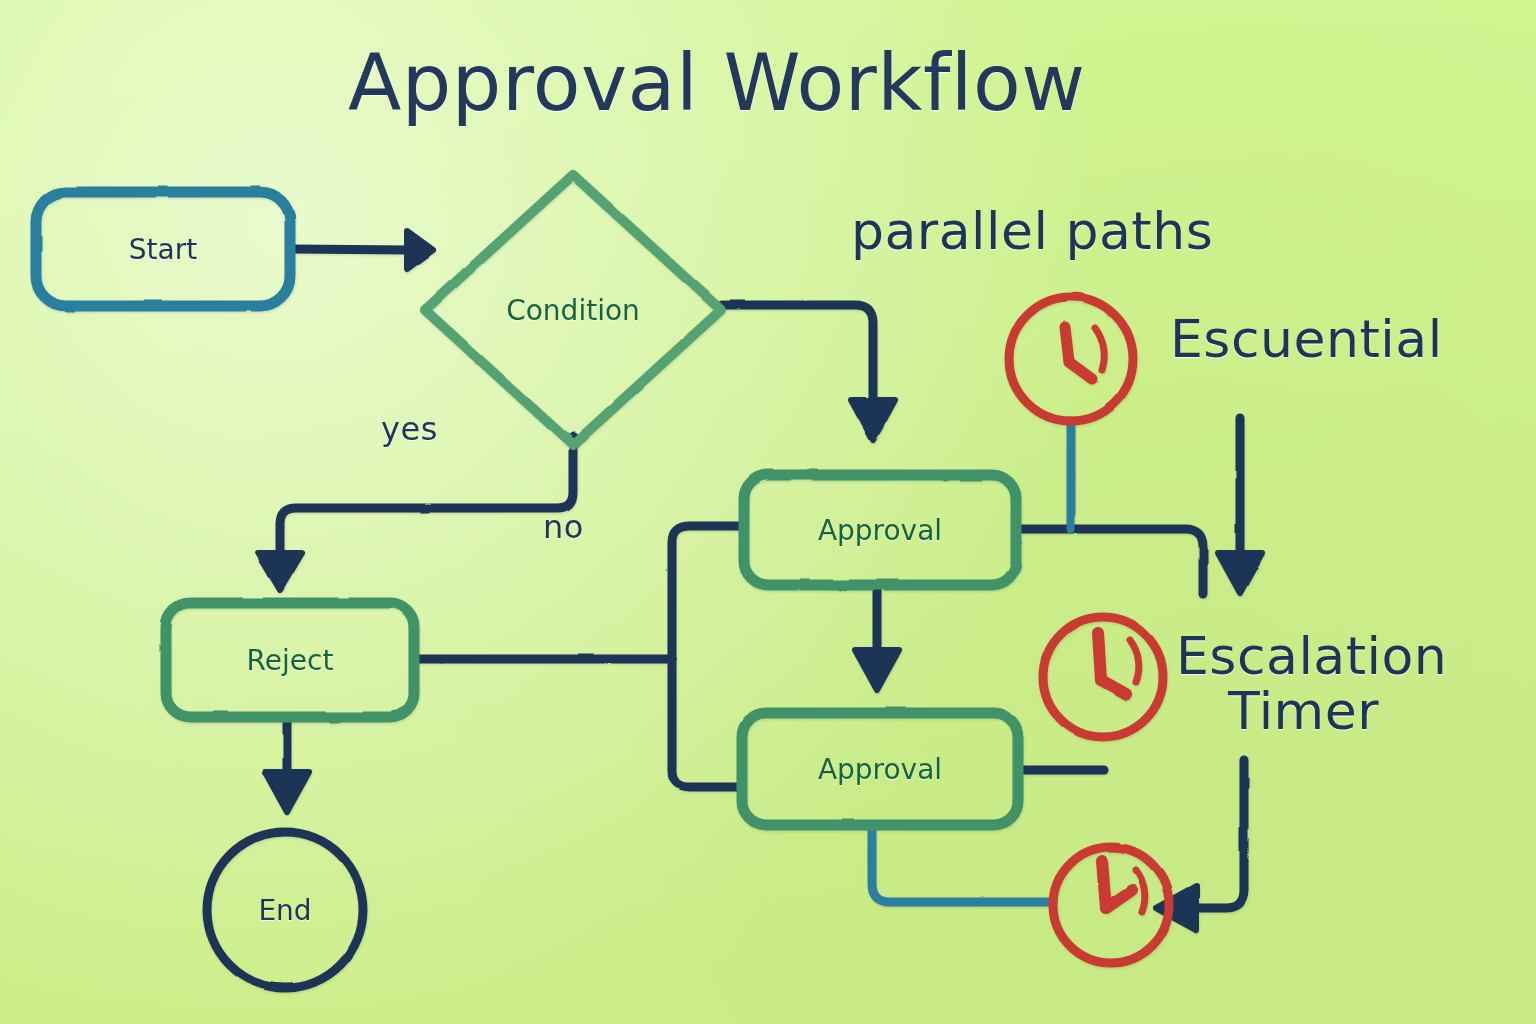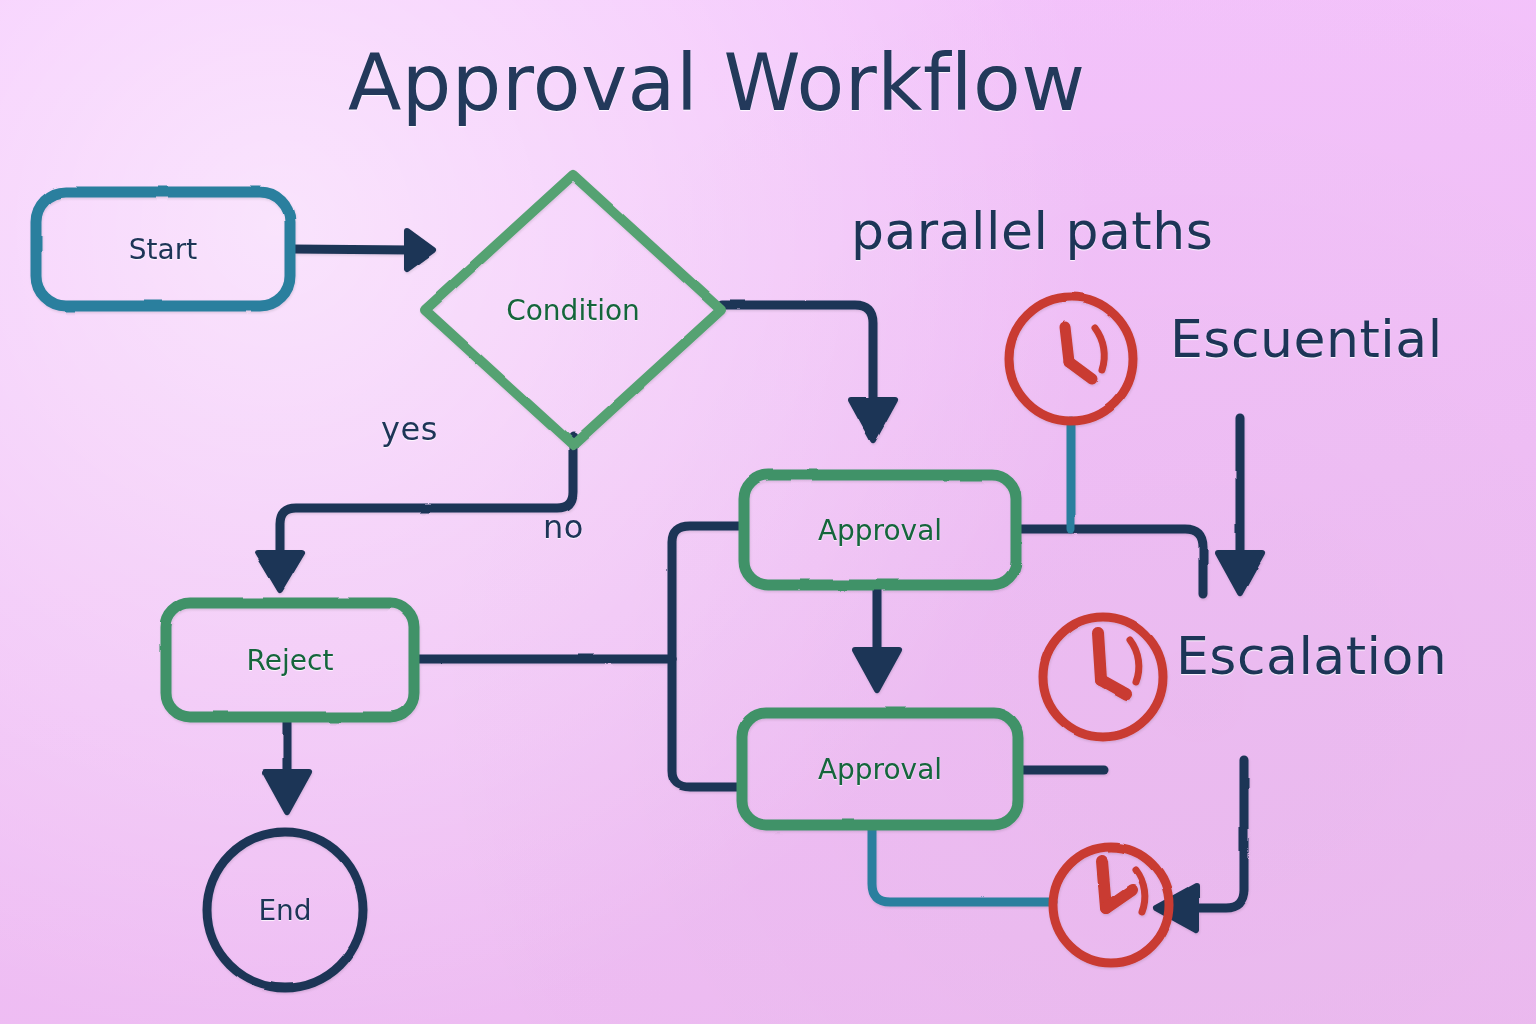--- a/index.html
+++ b/index.html
@@ -8,21 +8,21 @@
     padding: 0;
     background: #f2efe9;
   }
   body {
     font-family: "DejaVu Sans", sans-serif;
   }
   #board {
     position: relative;
     width: 1536px;
     height: 1024px;
-    background: #f0abfc;
+    background: #bef264;
     overflow: hidden;
   }
   
   #grain {
     position: absolute;
     inset: 0;
     pointer-events: none;
     background:
       radial-gradient(circle at 18% 22%, rgba(255,255,255,0.55) 0%, rgba(255,255,255,0) 55%),
       radial-gradient(circle at 78% 68%, rgba(0,0,0,0.018) 0%, rgba(0,0,0,0) 60%),
@@ -224,15 +224,16 @@
   <div class="txt edge-label" style="left:543px; top:508px;">no</div>
 
   <div class="txt annot" style="left:851px; top:204px;">parallel paths</div>
 
   <div style="position:absolute; left:1154px; top:312px;">
     <div class="txt annot" style="position:static;margin-left:16px;">Escuential</div>
   </div>
 
   <div style="position:absolute; left:1176px; top:629px;">
     <div class="txt annot" style="position:static;">Escalation</div>
+    <div class="txt annot" style="position:static; padding-left:52px;">Timer</div>
   </div>
 
 </div>
 
 </body></html>

